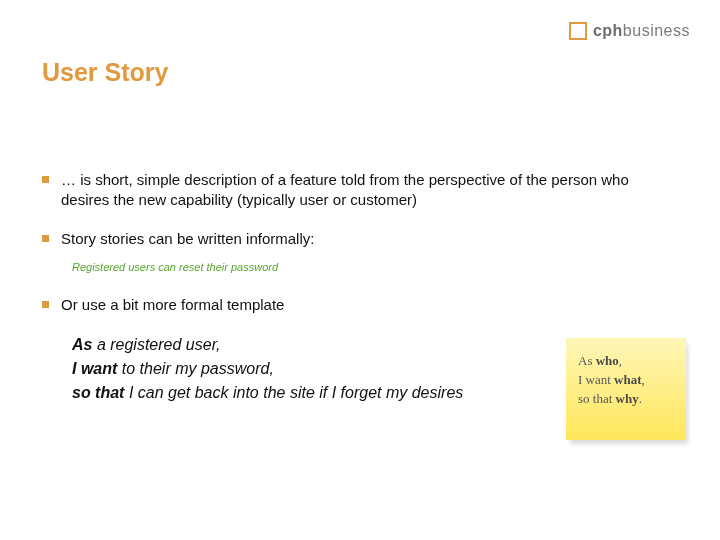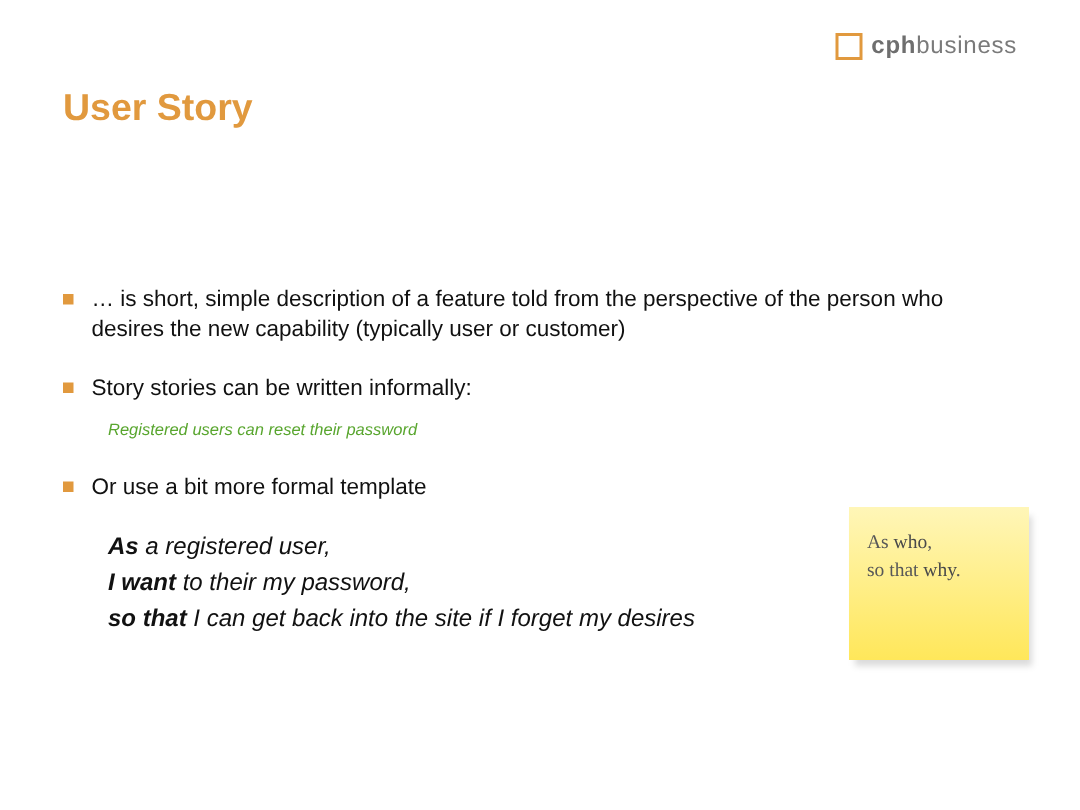--- a/index.html
+++ b/index.html
@@ -1,34 +1,34 @@
 <!DOCTYPE html>
 <html><head>
 <meta charset="utf-8">
 <style>
   * { box-sizing: border-box; margin: 0; padding: 0; }
   html, body { width: 720px; height: 540px; background: #fff; font-family: Verdana, Geneva, sans-serif; color: #111; }
   .slide { position: relative; width: 720px; height: 540px; padding: 0; }
-  .brand { position: absolute; top: 22px; right: 42px; display: flex; align-items: flex-end; gap: 6px; }
+  .brand { position: absolute; top: 22px; right: 30px; display: flex; align-items: flex-end; gap: 6px; }
   .brand-box { width: 18px; height: 18px; border: 2px solid #e1993e; background: #fff; }
   .brand-text { font-size: 16px; font-weight: 400; color: #7a7a7a; letter-spacing: 0.5px; }
   .brand-text .cph { font-weight: 600; color: #6e6e6e; }
   .title { position: absolute; left: 42px; top: 58px; font-size: 25px; font-weight: 700; color: #e1993e; }
-  .body { position: absolute; left: 42px; top: 170px; width: 636px; margin-top: 20px; }
+  .body { position: absolute; left: 42px; top: 170px; width: 636px; }
   .bullet { display: flex; align-items: flex-start; margin-bottom: 18px; }
   .bullet .sq { width: 7px; height: 7px; background: #e1993e; margin-top: 6px; margin-right: 12px; flex: none; }
   .bullet .txt { font-size: 15px; line-height: 1.35; }
   .example { margin-left: 30px; font-style: italic; color: #59a62f; font-size: 11px; font-weight: 500; margin-top: -6px; margin-bottom: 22px; }
   .formal { margin-left: 30px; max-width: 430px; }
   .formal-line { font-style: italic; font-size: 16px; line-height: 1.5; }
   .formal-line .kw { font-weight: 700; }
   .sticky { position: absolute; right: 30px; top: 338px; width: 124px; height: 106px; }
   .sticky-shadow { position: absolute; left: 4px; top: 6px; width: 118px; height: 100px; background: rgba(0,0,0,0.14); filter: blur(2px); }
   .sticky-note { position: absolute; left: 0; top: 0; width: 120px; height: 102px; background: linear-gradient(180deg, #fff6b8 0%, #ffe75a 100%); padding: 14px 10px 10px 12px; font-family: "Comic Sans MS", "Segoe Script", cursive; font-size: 13px; color: #585858; line-height: 1.45; }
-  .sticky-note b { font-weight: 400; color: #4a4a4a; }
+  .sticky-note b { font-weight: 700; color: #4a4a4a; }
   .row3 { width: 500px; }
 </style>
 </head>
 <body>
 
 <div class="slide">
 
   <div class="brand">
     <span class="brand-box"></span>
     <span class="brand-text"><span class="cph">cph</span><span>business</span></span>
@@ -60,17 +60,18 @@
       <div class="formal-line"><span class="kw">I want</span><span> to their my password,</span></div>
       <div class="formal-line"><span class="kw">so that</span><span> I can get back into the site if I forget my desires</span></div>
     </div>
 
   </div>
 
   <div class="sticky">
     <div class="sticky-shadow"></div>
     <div class="sticky-note">
       <div><span>As </span><b>who</b><span>,</span></div>
+      <div><span>I want </span><b>what</b><span>,</span></div>
       <div><span>so that </span><b>why</b><span>.</span></div>
     </div>
   </div>
 
 </div>
 
 </body></html>

